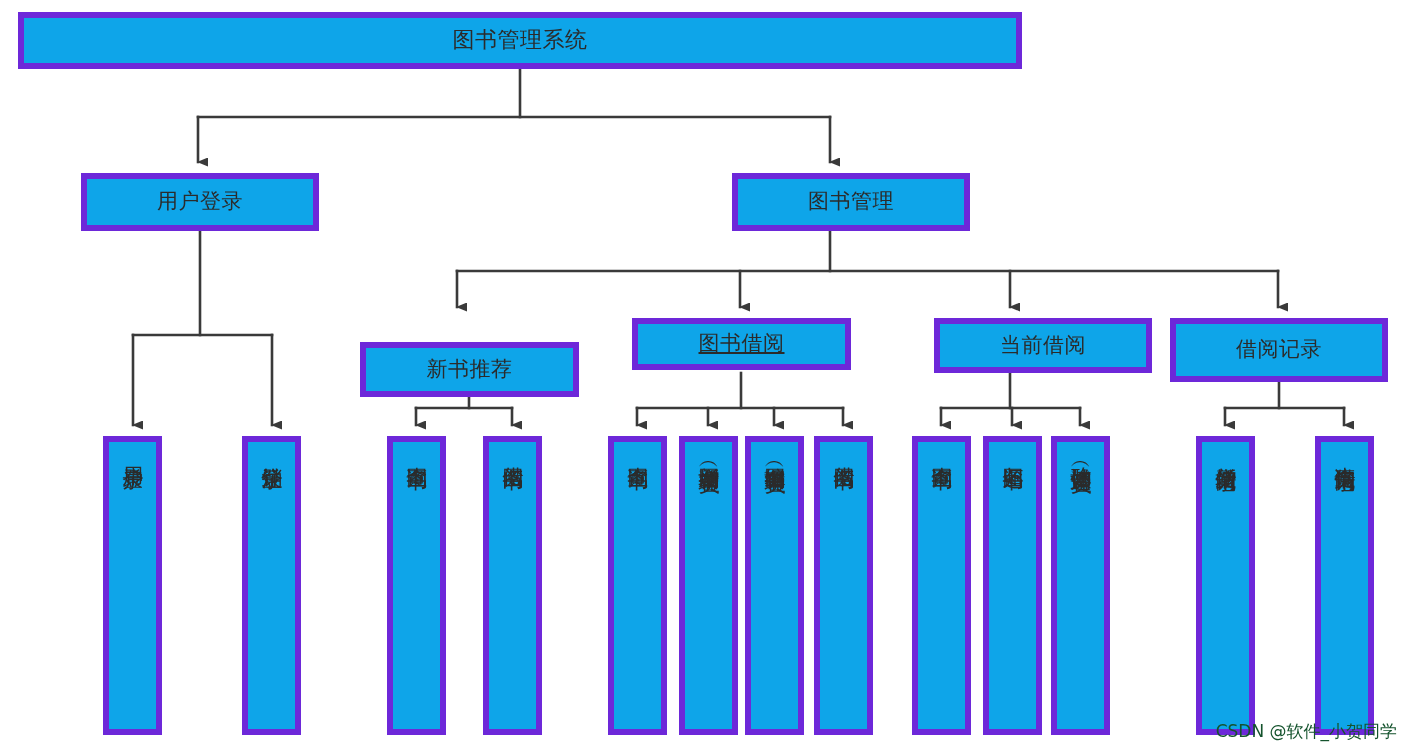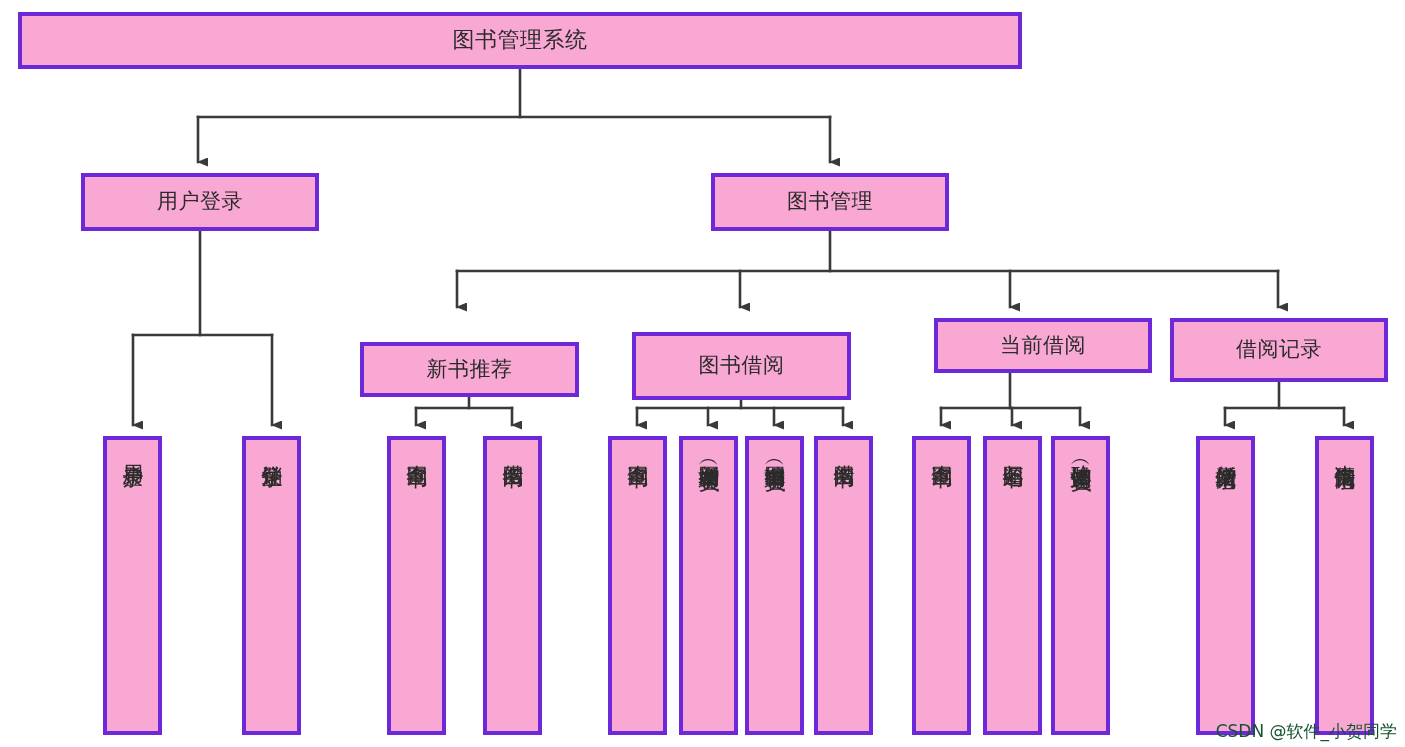--- a/index.html
+++ b/index.html
@@ -22,22 +22,22 @@
     position: absolute;
     left: 0;
     top: 0;
     width: 1405px;
     height: 747px;
     pointer-events: none;
   }
   .node {
     position: absolute;
     box-sizing: border-box;
-    background: #f9a8d4;
-    border: 4px solid #6d28d9;
+    background: #0ea5e9;
+    border: 6px solid #6d28d9;
     display: flex;
     align-items: center;
     justify-content: center;
     color: #2b2b2b;
   }
   .node-label {
     display: block;
     text-align: center;
     white-space: nowrap;
     letter-spacing: 0.5px;
@@ -122,28 +122,28 @@
       </g>
   </svg>
 
   <div class="node root horizontal" style="left: 18px; top: 12px; width: 1004px; height: 57px;">
     <span class="node-label">图书管理系统</span>
   </div>
 
   <div class="node horizontal" style="left: 81px; top: 173px; width: 238px; height: 58px;">
     <span class="node-label">用户登录</span>
   </div>
-  <div class="node horizontal" style="left: 711px; top: 173px; width: 238px; height: 58px;">
+  <div class="node horizontal" style="left: 732px; top: 173px; width: 238px; height: 58px;">
     <span class="node-label">图书管理</span>
   </div>
 
   <div class="node horizontal" style="left: 360px; top: 318px; width: 219px; height: 55px; margin-top: 24px;">
     <span class="node-label">新书推荐</span>
   </div>
-  <div class="node horizontal" style="left: 632px; top: 332px; width: 219px; height: 68px;">
+  <div class="node horizontal" style="left: 632px; top: 318px; width: 219px; height: 52px; text-decoration: underline;">
     <span class="node-label">图书借阅</span>
   </div>
   <div class="node horizontal" style="left: 934px; top: 318px; width: 218px; height: 55px;">
     <span class="node-label">当前借阅</span>
   </div>
   <div class="node horizontal" style="left: 1170px; top: 318px; width: 218px; height: 64px;">
     <span class="node-label">借阅记录</span>
   </div>
 
   <div class="node vertical" style="left: 103px; top: 436px; width: 59px; height: 299px;">

